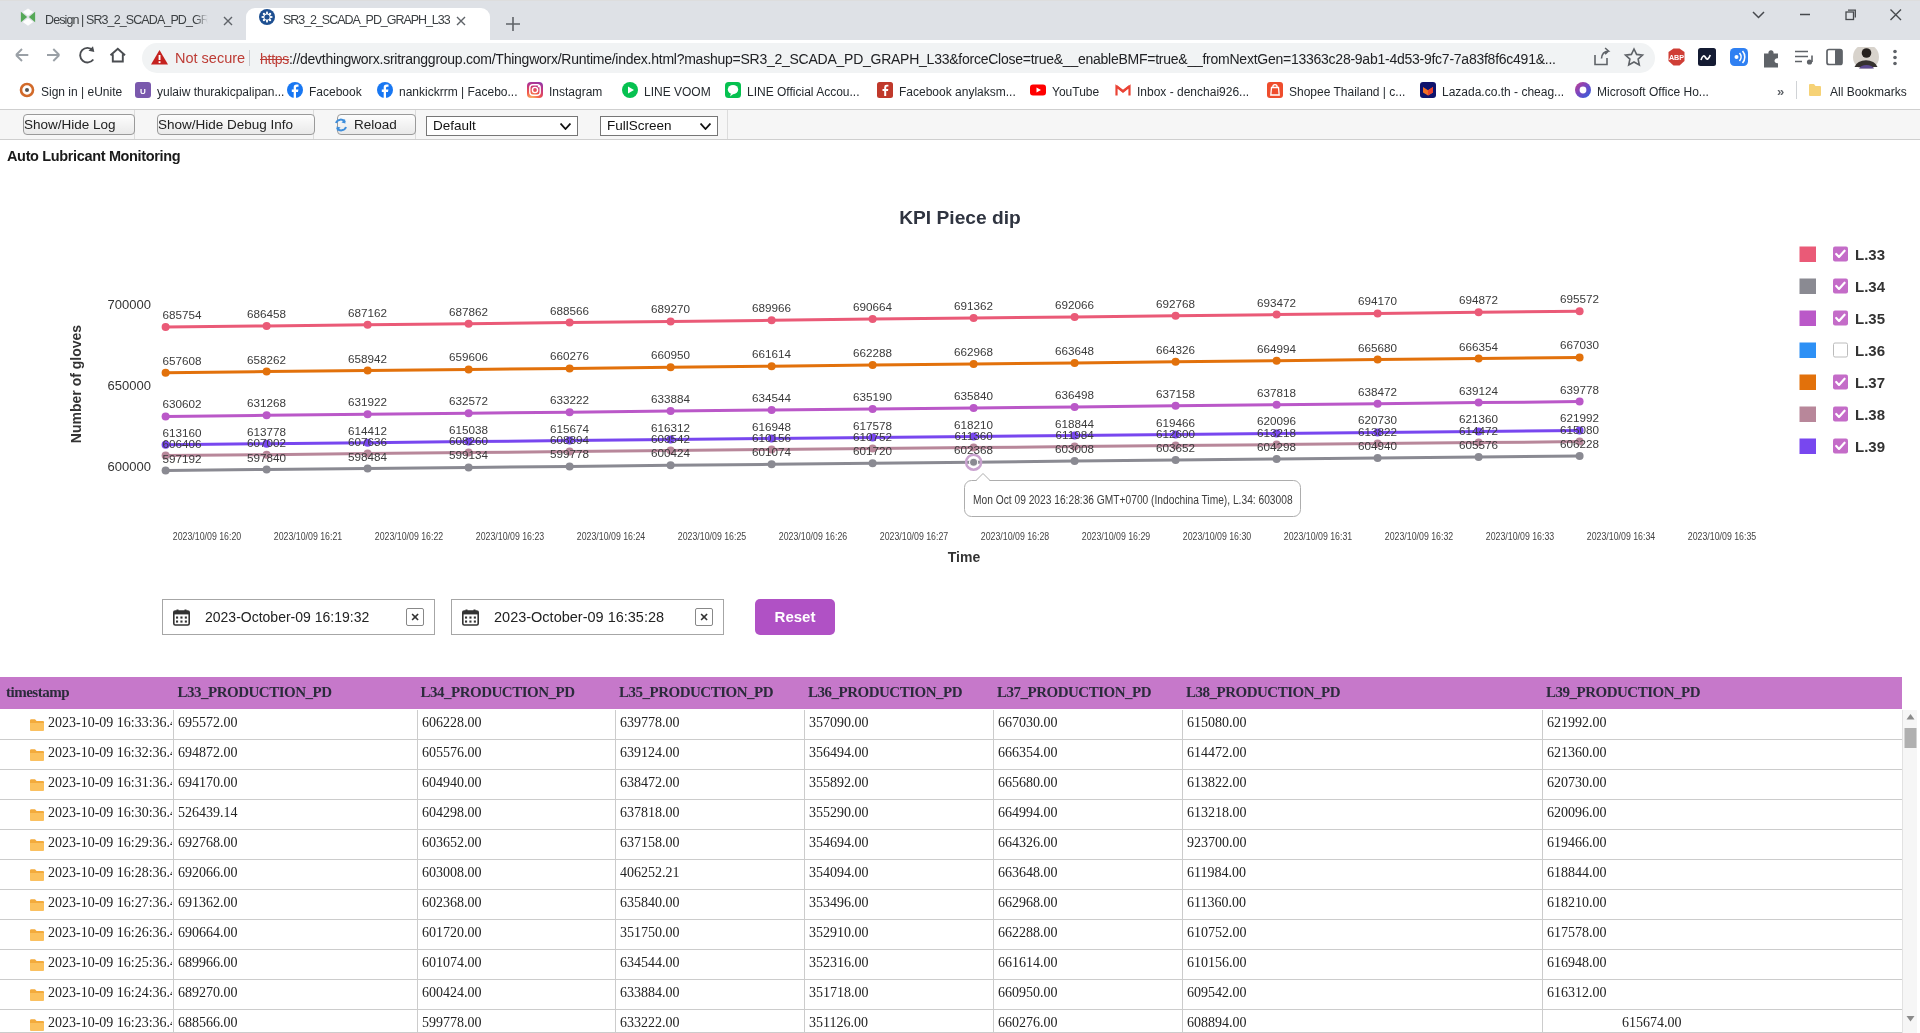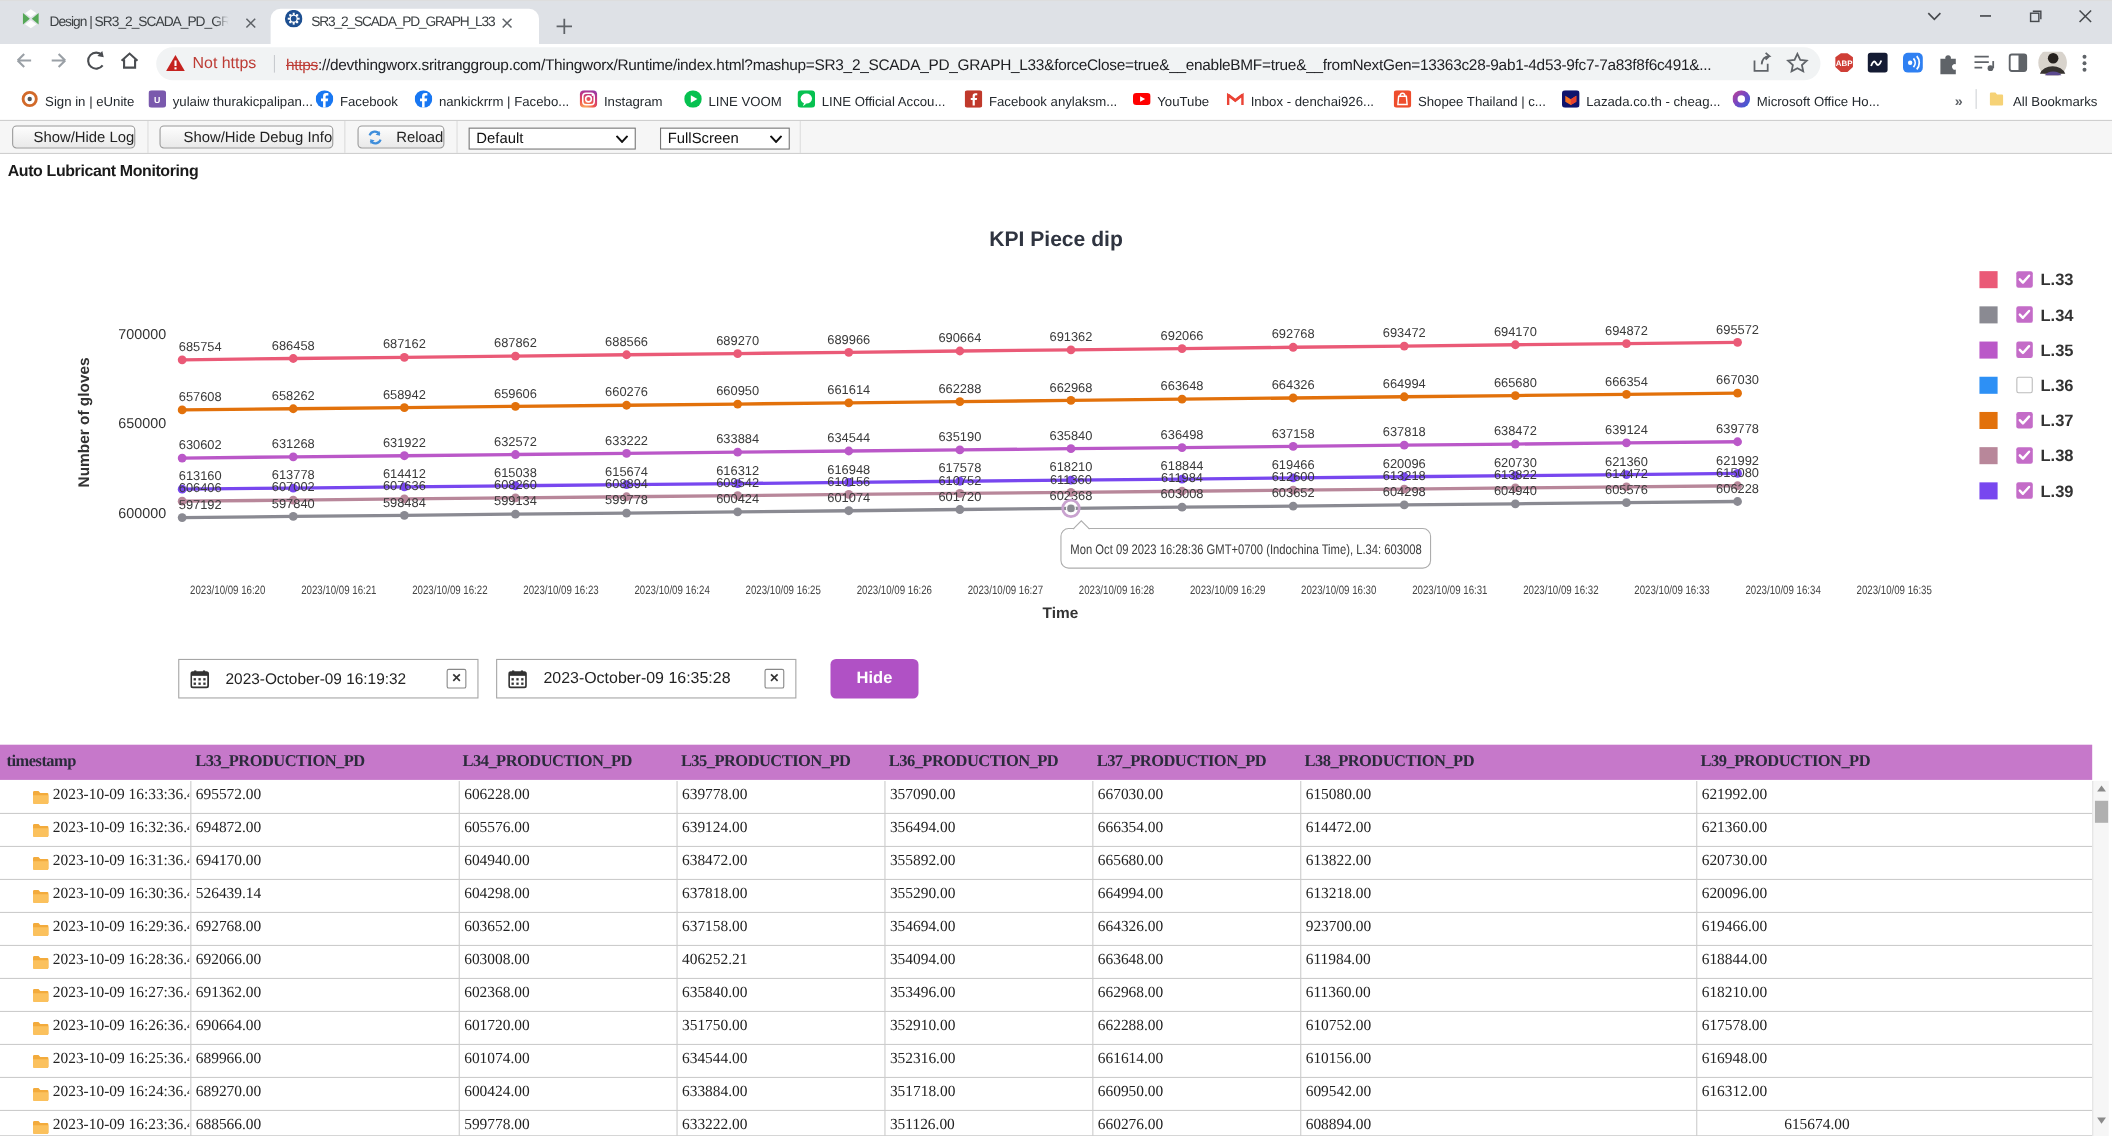--- a/index.html
+++ b/index.html
@@ -6,21 +6,21 @@
   font-family:"Liberation Sans", sans-serif; }
 .abs { position:absolute; }
 .thdr { font-family:"Liberation Serif", serif; font-weight:bold; font-size:15px; letter-spacing:-0.5px; color:#2b2b3b; top:6.5px; white-space:nowrap; }
 .trow { left:0; width:1901.5px; background:#fff; border-bottom:1px solid #ccc; }
 .tcell { font-family:"Liberation Serif", serif; font-size:14px; color:#222; top:5.5px; white-space:nowrap; }
 .bmtext { font-size:12px; color:#24292e; white-space:nowrap; }
 </style>
 <style>
 .twbtn { height:21px; border:1px solid #9a9a9a; border-radius:4px;
   background:linear-gradient(#fdfdfd,#e9e9e9); font-size:13.5px; color:#222;
-  text-align:right; line-height:19px; }
+  text-align:left; line-height:19px;margin-left:12px; }
 .twsel { height:19.5px; border:1px solid #767676; background:#fff; font-size:13.5px;
   color:#111; padding-left:6px; line-height:18px; }
 .selarr { position:absolute; right:6px; top:6px; }
 .dtbox { top:598.5px; width:273px; height:36px; border:1px solid #a6a6a6; background:#fff; }
 .xbtn { position:absolute; right:10px; top:8.5px; width:18px; height:18px;
   border:1px solid #888; border-radius:2px; font-size:11px; text-align:center;
   line-height:17px; color:#333; font-weight:bold; }
 </style>
 </head>
 <body>
@@ -75,21 +75,21 @@
  <path d="M92.8 10.2 a7.3 7.3 0 1 0 0.5 9.3" fill="none" stroke="#4a4d51" stroke-width="1.9"></path>
  <polygon points="88.5,10.8 94.3,12.1 93,6.3" fill="#4a4d51"></polygon>
  <path d="M110.5 15.3 l7.3 -6.6 7.2 6.6 M112.8 14.2 v7.3 h10 v-7.3" fill="none" stroke="#4a4d51" stroke-width="1.9"></path>
 </svg>
 <div class="abs" style="left:142px;top:43px;width:1513px;height:30px;border-radius:15px;background:#f1f3f4"></div>
 <svg class="abs" style="left:151px;top:49px" width="18" height="17">
     <polygon points="8.5,1 17,15.5 0,15.5" fill="#c5221f"></polygon>
     <rect x="7.6" y="6" width="1.9" height="5" fill="#fff"></rect>
     <rect x="7.6" y="12.2" width="1.9" height="1.9" fill="#fff"></rect>
   </svg>
-<div class="abs" style="left:175px;top:50px;font-size:14.5px;color:#bd3c35">Not https</div>
+<div class="abs" style="left:175px;top:50px;font-size:14.5px;color:#bd3c35">Not secure</div>
 <div class="abs" style="left:249px;top:50px;width:1px;height:16px;background:#c8cbcf"></div>
 <div class="abs" style="left:260px;top:50.5px;width:1320px;overflow:hidden;white-space:nowrap;font-size:14px;color:#202124;letter-spacing:-0.25px"><span style="color:#bd3c35;text-decoration:line-through">https</span>://devthingworx.sritranggroup.com/Thingworx/Runtime/index.html?mashup=SR3_2_SCADA_PD_GRAPH_L33&amp;forceClose=true&amp;__enableBMF=true&amp;__fromNextGen=13363c28-9ab1-4d53-9fc7-7a83f8f6c491&amp;...</div>
 
 <svg class="abs" style="left:1593px;top:47px" width="312" height="22">
  <g fill="none" stroke="#5f6368" stroke-width="1.6">
   <path d="M2 8 v9.5 h12 v-6.5"></path>
       <path d="M8.5 11.5 q0.5 -7 7 -7.5 l-3.4 -3 m3.4 3 l-3.4 3.2"></path>
   <path d="M41 2 l2.6 5.4 5.9 0.7 -4.4 4 1.2 5.8 -5.3 -2.9 -5.3 2.9 1.2 -5.8 -4.4 -4 5.9 -0.7 Z"></path>
  </g>
  <g>
@@ -529,21 +529,21 @@
         <rect x="7.4" y="7.5" width="2.1" height="2.1"></rect>
         <rect x="11.8" y="7.5" width="2.1" height="2.1"></rect>
         <rect x="3" y="11.5" width="2.1" height="2.1"></rect>
         <rect x="7.4" y="11.5" width="2.1" height="2.1"></rect>
         <rect x="11.8" y="11.5" width="2.1" height="2.1"></rect>
       </g>
     </svg>
  <span style="position:absolute;left:42px;top:9px;font-size:14.5px;color:#222">2023-October-09 16:35:28</span>
  <span class="xbtn">✕</span>
 </div>
-<div class="abs" style="left:755px;top:598.5px;width:80px;height:36px;background:#b051c5;border-radius:5px;color:#fff;font-weight:bold;font-size:15px;text-align:center;line-height:36px">Hide</div>
+<div class="abs" style="left:755px;top:598.5px;width:80px;height:36px;background:#b051c5;border-radius:5px;color:#fff;font-weight:bold;font-size:15px;text-align:center;line-height:36px">Reset</div>
 <div class="abs" style="left:0;top:675.5;width:1920px;height:1px;background:#ddd"></div>
 <div class="abs" style="left:0;top:677px;width:1901.5px;height:32px;background:#c678ca">
 <span class="abs thdr" style="left:6px">timestamp</span>
 <span class="abs thdr" style="left:177.5px">L33_PRODUCTION_PD</span>
 <span class="abs thdr" style="left:420.5px">L34_PRODUCTION_PD</span>
 <span class="abs thdr" style="left:619px">L35_PRODUCTION_PD</span>
 <span class="abs thdr" style="left:808px">L36_PRODUCTION_PD</span>
 <span class="abs thdr" style="left:997px">L37_PRODUCTION_PD</span>
 <span class="abs thdr" style="left:1186px">L38_PRODUCTION_PD</span>
 <span class="abs thdr" style="left:1546px">L39_PRODUCTION_PD</span>

